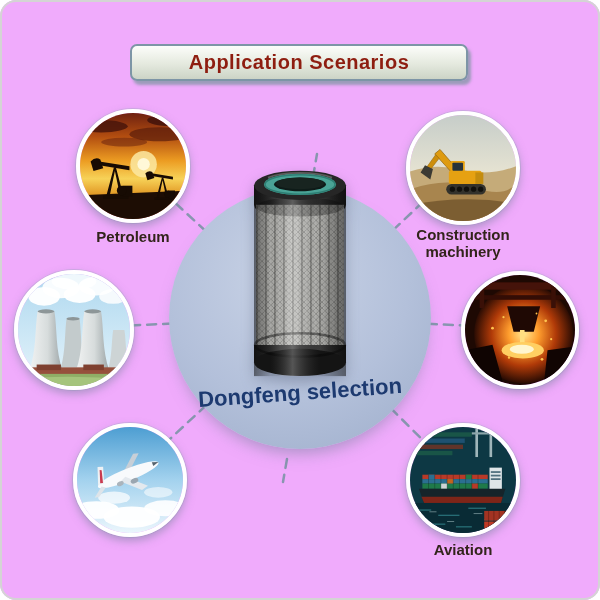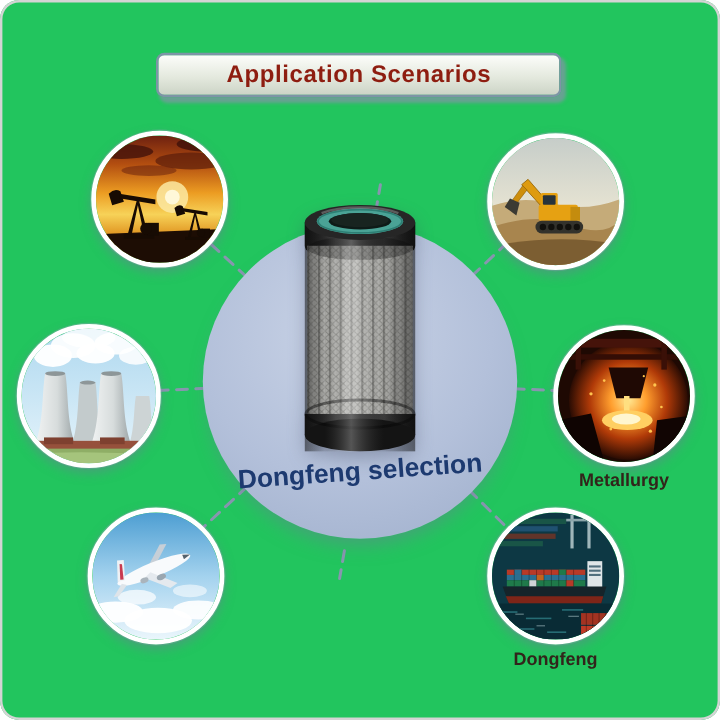--- a/index.html
+++ b/index.html
@@ -1,16 +1,16 @@
 <!DOCTYPE html>
 <html><head>
 <meta charset="utf-8">
 <style>
   html,body{margin:0;padding:0;background:#fff;}
-  .canvas{position:relative;width:600px;height:600px;background:#22c55e;overflow:hidden;
+  .canvas{position:relative;width:600px;height:600px;background:#f0abfc;overflow:hidden;
     font-family:"Liberation Sans",sans-serif;border-radius:16px;
     box-shadow:inset 0 0 0 2px #d4d4d4;}
   svg{display:block;}
   .connectors{position:absolute;left:0;top:0;z-index:1;}
   .banner{position:absolute;left:130px;top:44px;width:334px;height:33px;z-index:5;
     background:linear-gradient(#fcfdfa,#e4e9de 55%,#ccd4c6);
     border:2px solid #7d95a6;border-radius:7px;
     box-shadow:3px 4px 3px rgba(128,149,164,.75);
     display:flex;align-items:center;justify-content:center;}
   .banner-title{font-size:20px;font-weight:bold;color:#8e1d10;letter-spacing:.5px;}
@@ -133,20 +133,21 @@
       <circle cx="72" cy="58" r="7" fill="#fff8d8"></circle>
       <ellipse cx="24" cy="15" rx="30" ry="7" fill="#49150a" opacity="0.85"></ellipse>
       <ellipse cx="90" cy="24" rx="34" ry="8" fill="#5a1d0c" opacity="0.7"></ellipse>
       <ellipse cx="50" cy="33" rx="26" ry="5" fill="#6b240e" opacity="0.55"></ellipse>
       <ellipse cx="104" cy="8" rx="28" ry="7" fill="#42130a" opacity="0.85"></ellipse>
       <path d="M0 93 L120 88 L120 120 L0 120 Z" fill="#1d0d04"></path>
       <use href="#pj" transform="translate(12,46) scale(1.1)"></use>
       <use href="#pj" transform="translate(74,62) scale(0.78)"></use>
     </svg>
   </div>
+  <div class="sat-label lbl-petroleum">Petroleum</div>
 
   <div class="sat-circle pos-construction">
     <svg viewBox="0 0 120 120">
       <defs>
         <linearGradient id="cSky" x1="0" y1="0" x2="0" y2="1">
           <stop offset="0" stop-color="#c6cdc9"></stop>
             <stop offset="0.55" stop-color="#e6e3d2"></stop>
           <stop offset="1" stop-color="#efe6c8"></stop>
         </linearGradient>
       </defs>
@@ -164,20 +165,21 @@
         <rect x="40" y="29" width="9" height="13" fill="#c48c0e"></rect>
         <rect x="7" y="42" width="45" height="12" rx="6" fill="#33322c"></rect>
         <circle cx="14" cy="48" r="3" fill="#12110d"></circle>
           <circle cx="22" cy="48" r="3" fill="#12110d"></circle>
         <circle cx="30" cy="48" r="3" fill="#12110d"></circle>
           <circle cx="38" cy="48" r="3" fill="#12110d"></circle>
         <circle cx="46" cy="48" r="3" fill="#12110d"></circle>
       </g>
     </svg>
   </div>
+  <div class="sat-label lbl-construction">Construction machinery</div>
 
   <div class="sat-circle pos-coal">
     <svg viewBox="0 0 120 120">
       <defs>
         <linearGradient id="nSky" x1="0" y1="0" x2="0" y2="1">
           <stop offset="0" stop-color="#aed8ef"></stop>
             <stop offset="1" stop-color="#e6f4fb"></stop>
         </linearGradient>
         <linearGradient id="twr" x1="0" y1="0" x2="1" y2="0">
           <stop offset="0" stop-color="#f1f3f3"></stop>
@@ -236,21 +238,20 @@
           <circle cx="94" cy="70" r="1.2"></circle>
         <circle cx="78" cy="42" r="1"></circle>
           <circle cx="48" cy="90" r="1.3"></circle>
         <circle cx="84" cy="92" r="1.5"></circle>
           <circle cx="26" cy="80" r="1.2"></circle>
       </g>
       <path d="M0 82 L30 76 L42 120 L0 120 Z" fill="#0f0402"></path>
       <path d="M90 82 L120 78 L120 120 L86 120 Z" fill="#110503"></path>
     </svg>
   </div>
-  <div class="sat-label lbl-metallurgy">Metallurgy</div>
 
   <div class="sat-circle pos-aviation">
     <svg viewBox="0 0 120 120">
       <defs>
         <linearGradient id="aSky" x1="0" y1="0" x2="0" y2="1">
           <stop offset="0" stop-color="#4d9ed2"></stop>
             <stop offset="0.5" stop-color="#a3d2ee"></stop>
           <stop offset="1" stop-color="#ebf6fc"></stop>
         </linearGradient>
       </defs>
@@ -335,15 +336,15 @@
         <g stroke="rgba(0,0,0,.3)" stroke-width="1">
           <line x1="5" y1="0" x2="5" y2="24"></line>
             <line x1="11" y1="0" x2="11" y2="24"></line>
           <line x1="17" y1="0" x2="17" y2="24"></line>
             <line x1="23" y1="0" x2="23" y2="24"></line>
           <line x1="29" y1="0" x2="29" y2="24"></line>
         </g>
       </g>
     </svg>
   </div>
-  <div class="sat-label lbl-shipping">Dongfeng</div>
+  <div class="sat-label lbl-shipping">Aviation</div>
 
 </div>
 
 </body></html>

